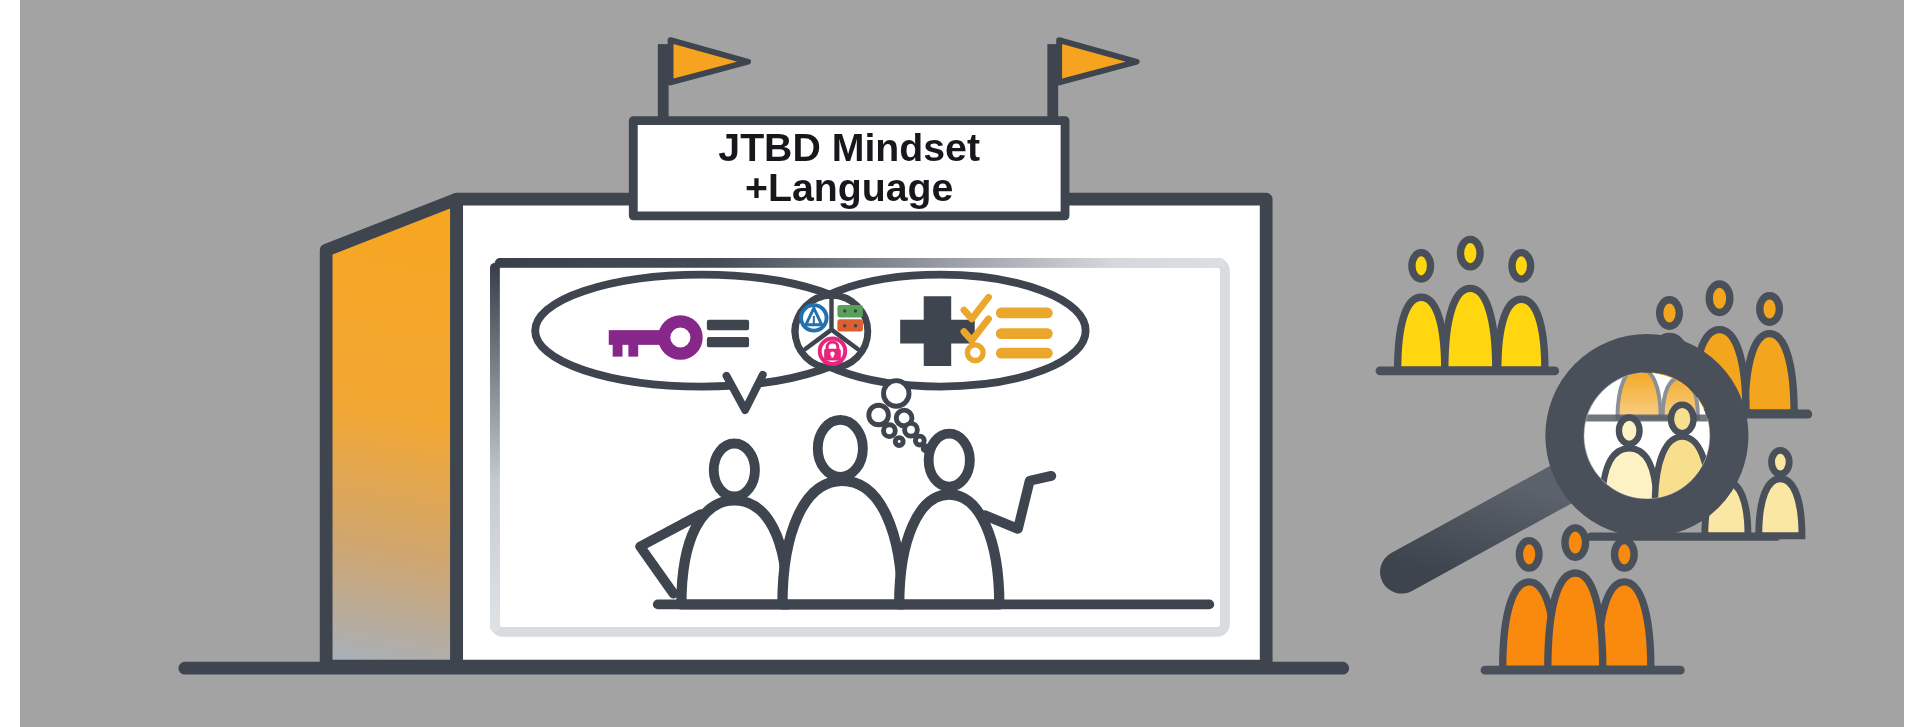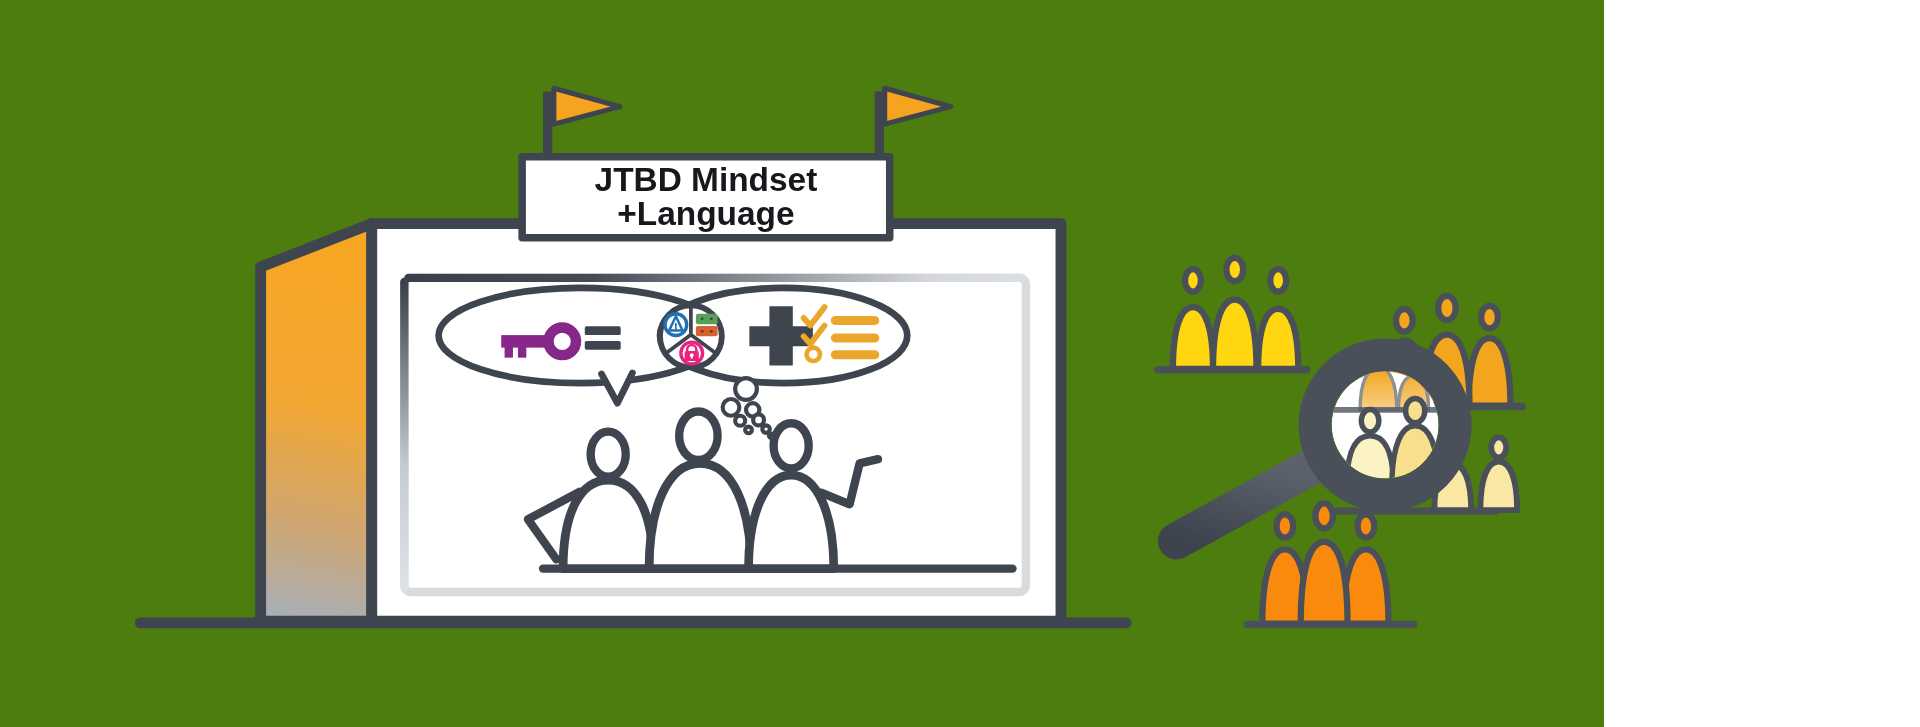--- a/index.html
+++ b/index.html
@@ -1,17 +1,17 @@
 <!DOCTYPE html>
 <html style="--c-ink: #3E454F; --c-slate: #4A5059; --c-orange: #F6A41F; --c-yellow: #FFD60F; --c-amber: #F3A51D; --c-pale: #F9E7A3; --c-pale2: #F8DF8E; --c-deep: #F98A0E; --c-purple: #87278A; --c-pink: #E8247E; --c-blue: #2170B0; --c-green: #5AA05A; --c-rust: #DC5F30; --c-gold: #EBA72C; --c-text: #16181B; --c-grayfade: #ABB1B9;"><head>
 <meta charset="utf-8">
 <style>
   html,body{margin:0;padding:0;background:#ffffff;}
   body{font-family:"Liberation Sans", sans-serif;}
-  .canvas{position:relative;width:1604px;height:727px;background:#4d7c0f;overflow:hidden;}
+  .canvas{position:relative;width:1884px;height:727px;background:#a3a3a3;overflow:hidden;margin-left:20px;}
   svg{display:block;width:100%;height:100%;}
   .sign-text{font-family:"Liberation Sans","DejaVu Sans",sans-serif;font-weight:bold;font-size:40px;fill:var(--c-text,#16181B);text-anchor:middle;}
 </style>
 </head>
 <body>
 
 <div class="canvas">
 <svg viewBox="0 0 1920 727" xmlns="http://www.w3.org/2000/svg">
   <defs>
     <linearGradient id="panelGrad" gradientUnits="userSpaceOnUse" x1="420" y1="210" x2="330" y2="665">

